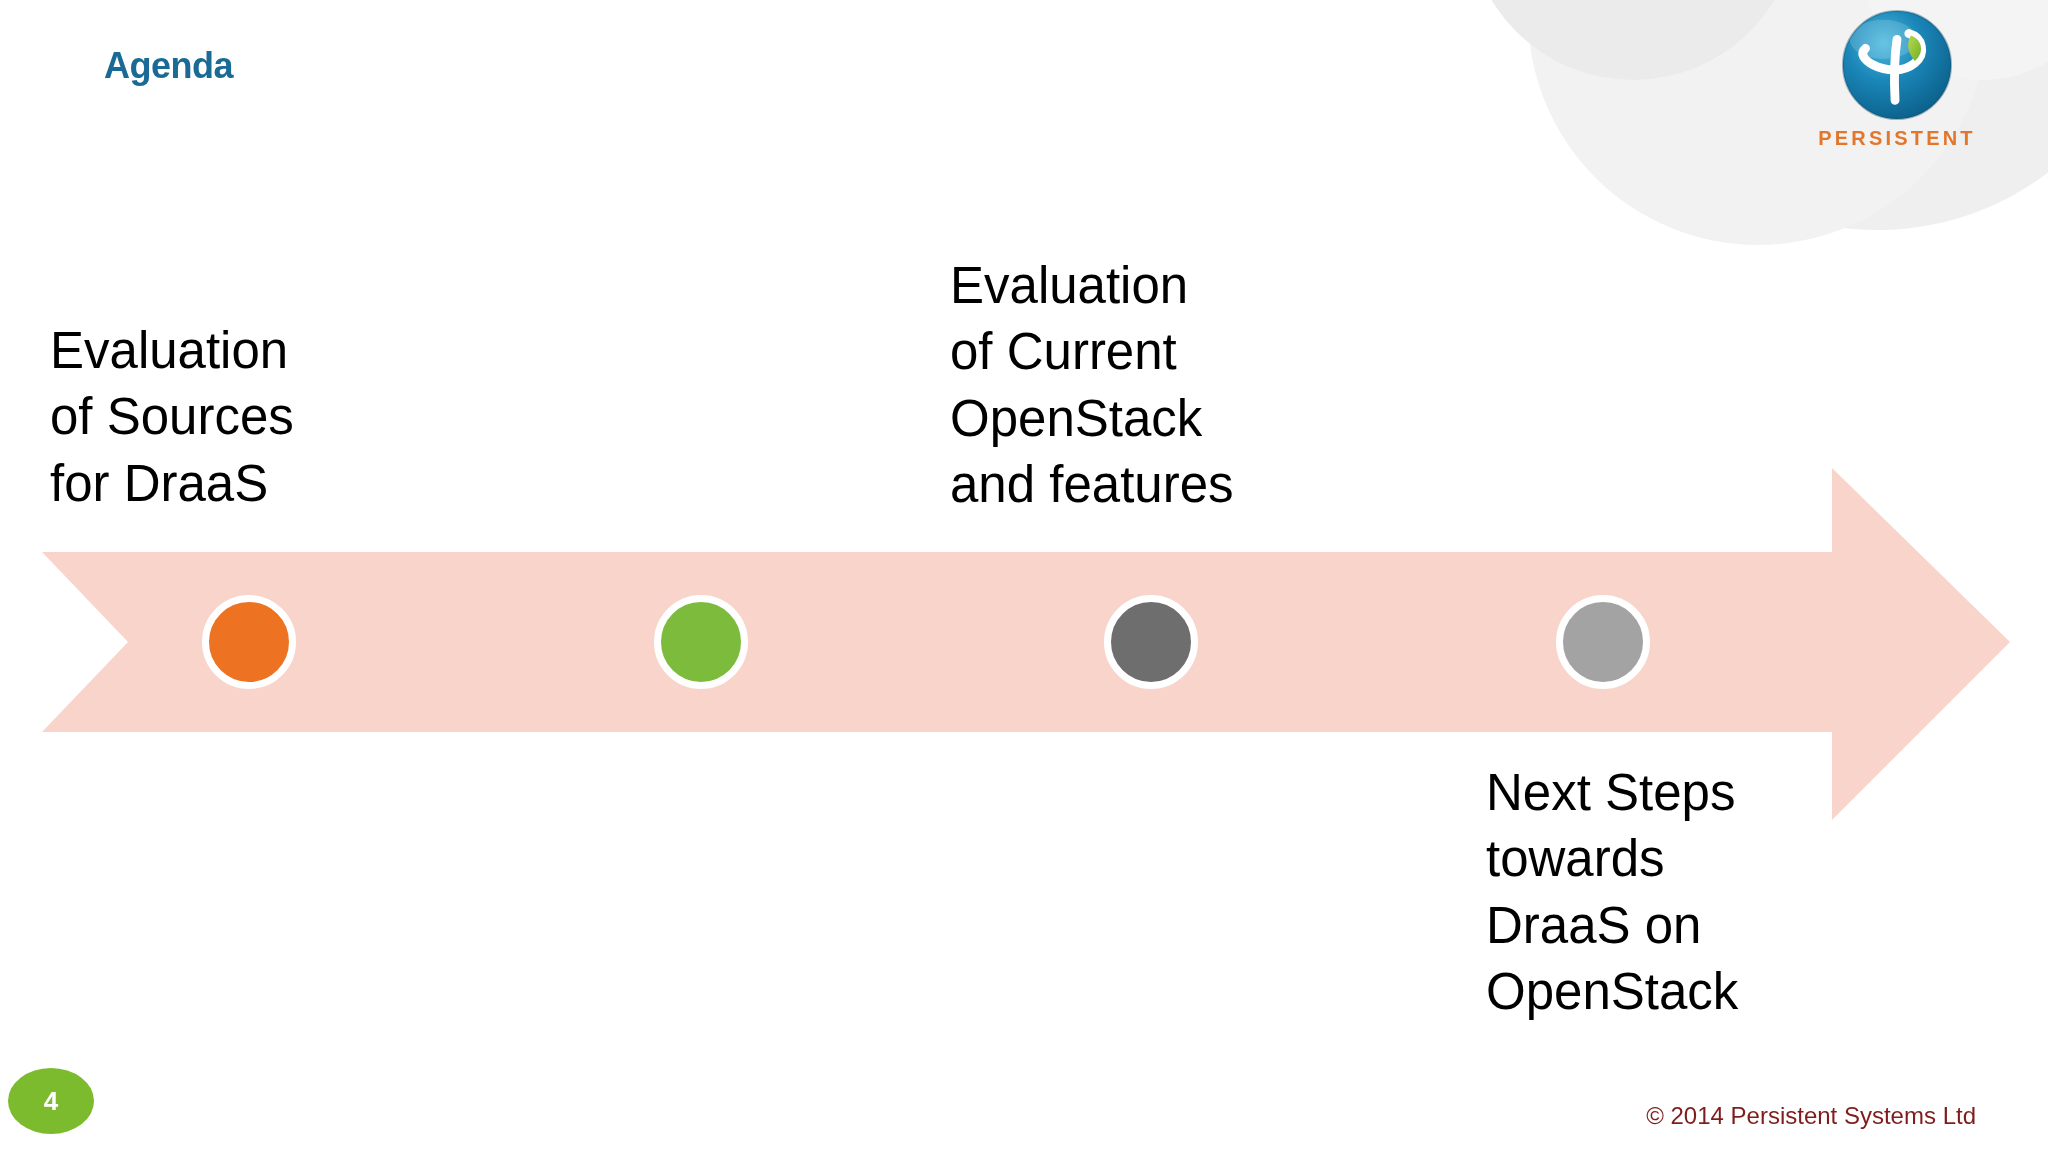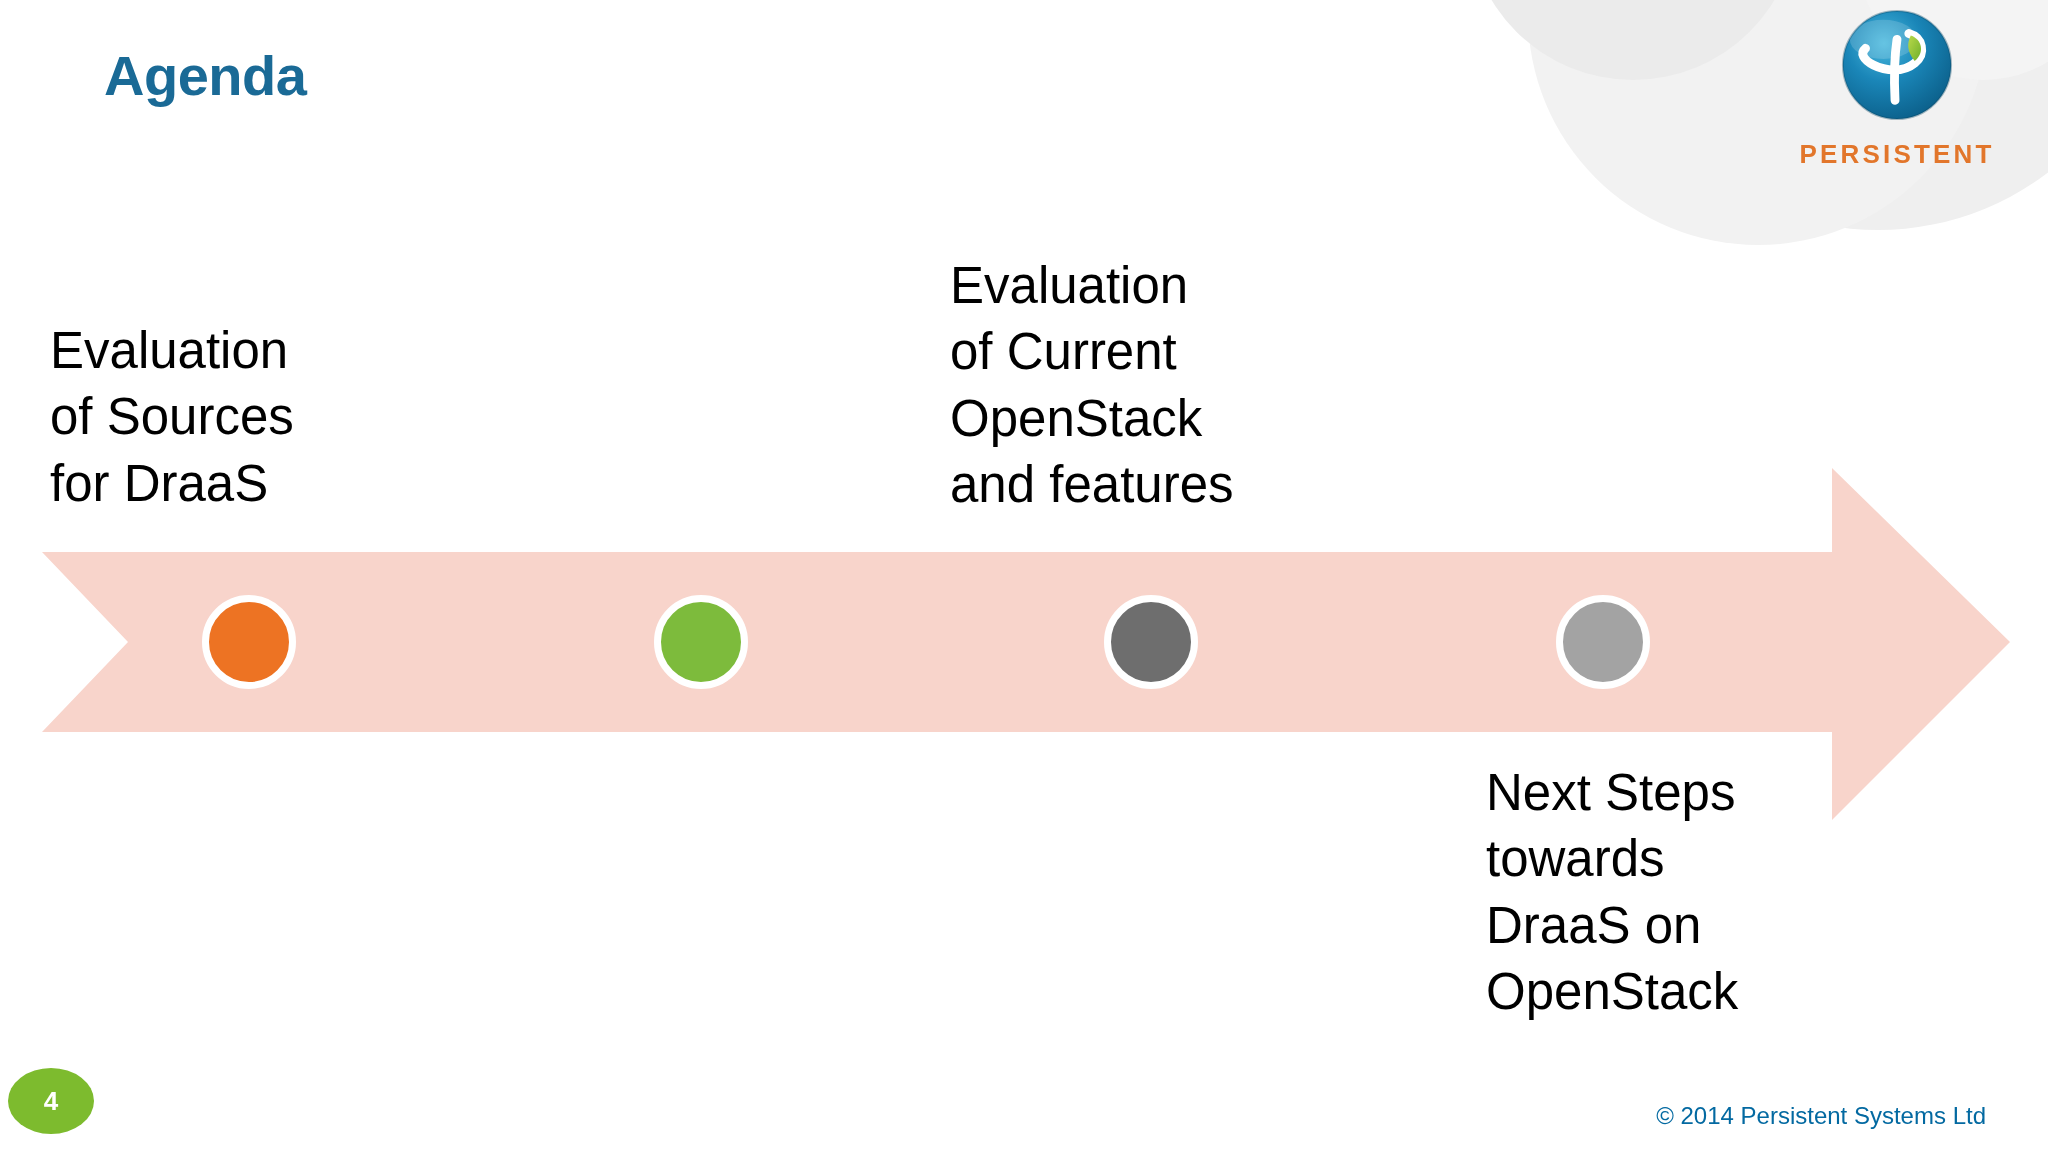--- a/index.html
+++ b/index.html
@@ -60,35 +60,35 @@
     height: 140px;
     text-align: center;
   }
   .logo-mark {
     width: 118px;
     height: 118px;
     margin: 0 auto;
     display: block;
   }
   .logo-word {
-    margin-top: 17px;
+    margin-top: 4px;
     font-family: "Liberation Sans", sans-serif;
     font-weight: bold;
-    font-size: 26px;
+    font-size: 20px;
     letter-spacing: 3.2px;
     color: #E2762B;
     line-height: 1;
   }
 
   
   .title {
     position: absolute;
     left: 104px;
     top: 48px;
-    font-size: 56px;
+    font-size: 36px;
     font-weight: bold;
     color: #1A6A96;
     letter-spacing: -0.5px;
     line-height: 1;
     white-space: nowrap;
   }
 
   
   .arrow-wrap {
     position: absolute;
@@ -133,24 +133,24 @@
     font-size: 26px;
     font-weight: bold;
     display: flex;
     align-items: center;
     justify-content: center;
   }
 
   
   .footer {
     position: absolute;
-    right: 62px;
+    right: 72px;
     bottom: 22px;
     font-size: 24px;
-    color: #0369a1;
+    color: #7f1d1d;
     white-space: nowrap;
   }
 </style>
 </head>
 <body>
 
 <div id="slide">
 
   <div class="bg-decor">
     <div class="bg-circle c2"></div>

